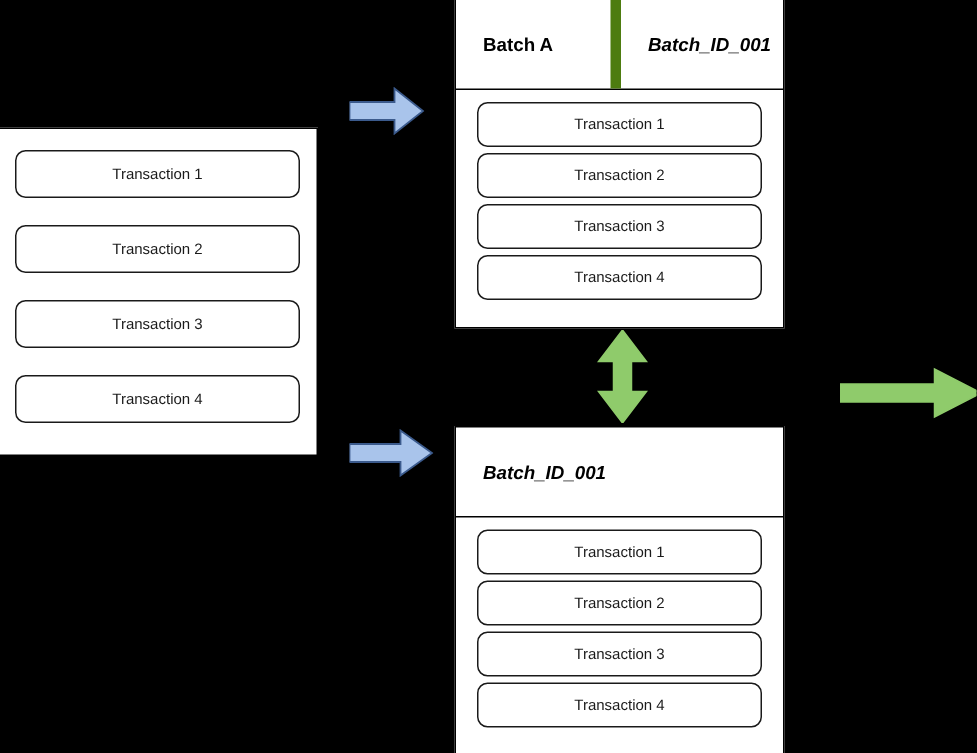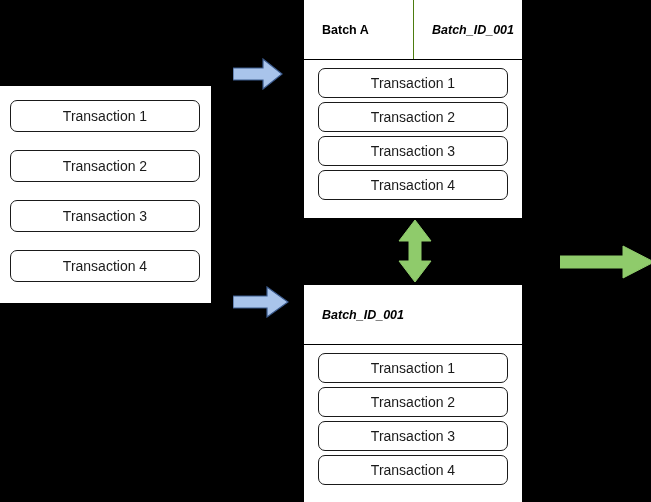--- a/index.html
+++ b/index.html
@@ -71,21 +71,21 @@
     align-items: center;
     font-weight: bold;
     font-size: 12.5px;
     color: #000000;
     padding-left: 18px;
     box-sizing: border-box;
   }
   .batch-header .cell-name {
     width: 110px;
     flex: 0 0 110px;
-    border-right: 1px solid #4d7c0f;
+    border-right: 7px solid #4d7c0f;
   }
   .batch-header .cell-id {
     flex: 1 1 auto;
     font-style: italic;
   }
 
   .batch-body {
     padding: 8px 14px 10px 14px;
     display: flex;
     flex-direction: column;
@@ -95,21 +95,21 @@
 
   
   .tx {
     border: 1px solid #1a1a1a;
     border-radius: 7px;
     background: #ffffff;
     height: 30px;
     display: flex;
     align-items: center;
     justify-content: center;
-    font-size: 14px;
+    font-size: 10px;
     color: #1a1a1a;
     box-sizing: border-box;
   }
   #source-panel .tx { height: 32px; }
 
   
   .arrow { position: absolute; }
   #arrow-blue-top   { left: 233px; top: 58px;  width: 50px; height: 32px; }
   #arrow-blue-bottom{ left: 233px; top: 286px; width: 56px; height: 32px; }
   #arrow-green-sync { left: 398px; top: 220px; width: 34px; height: 62px; }

